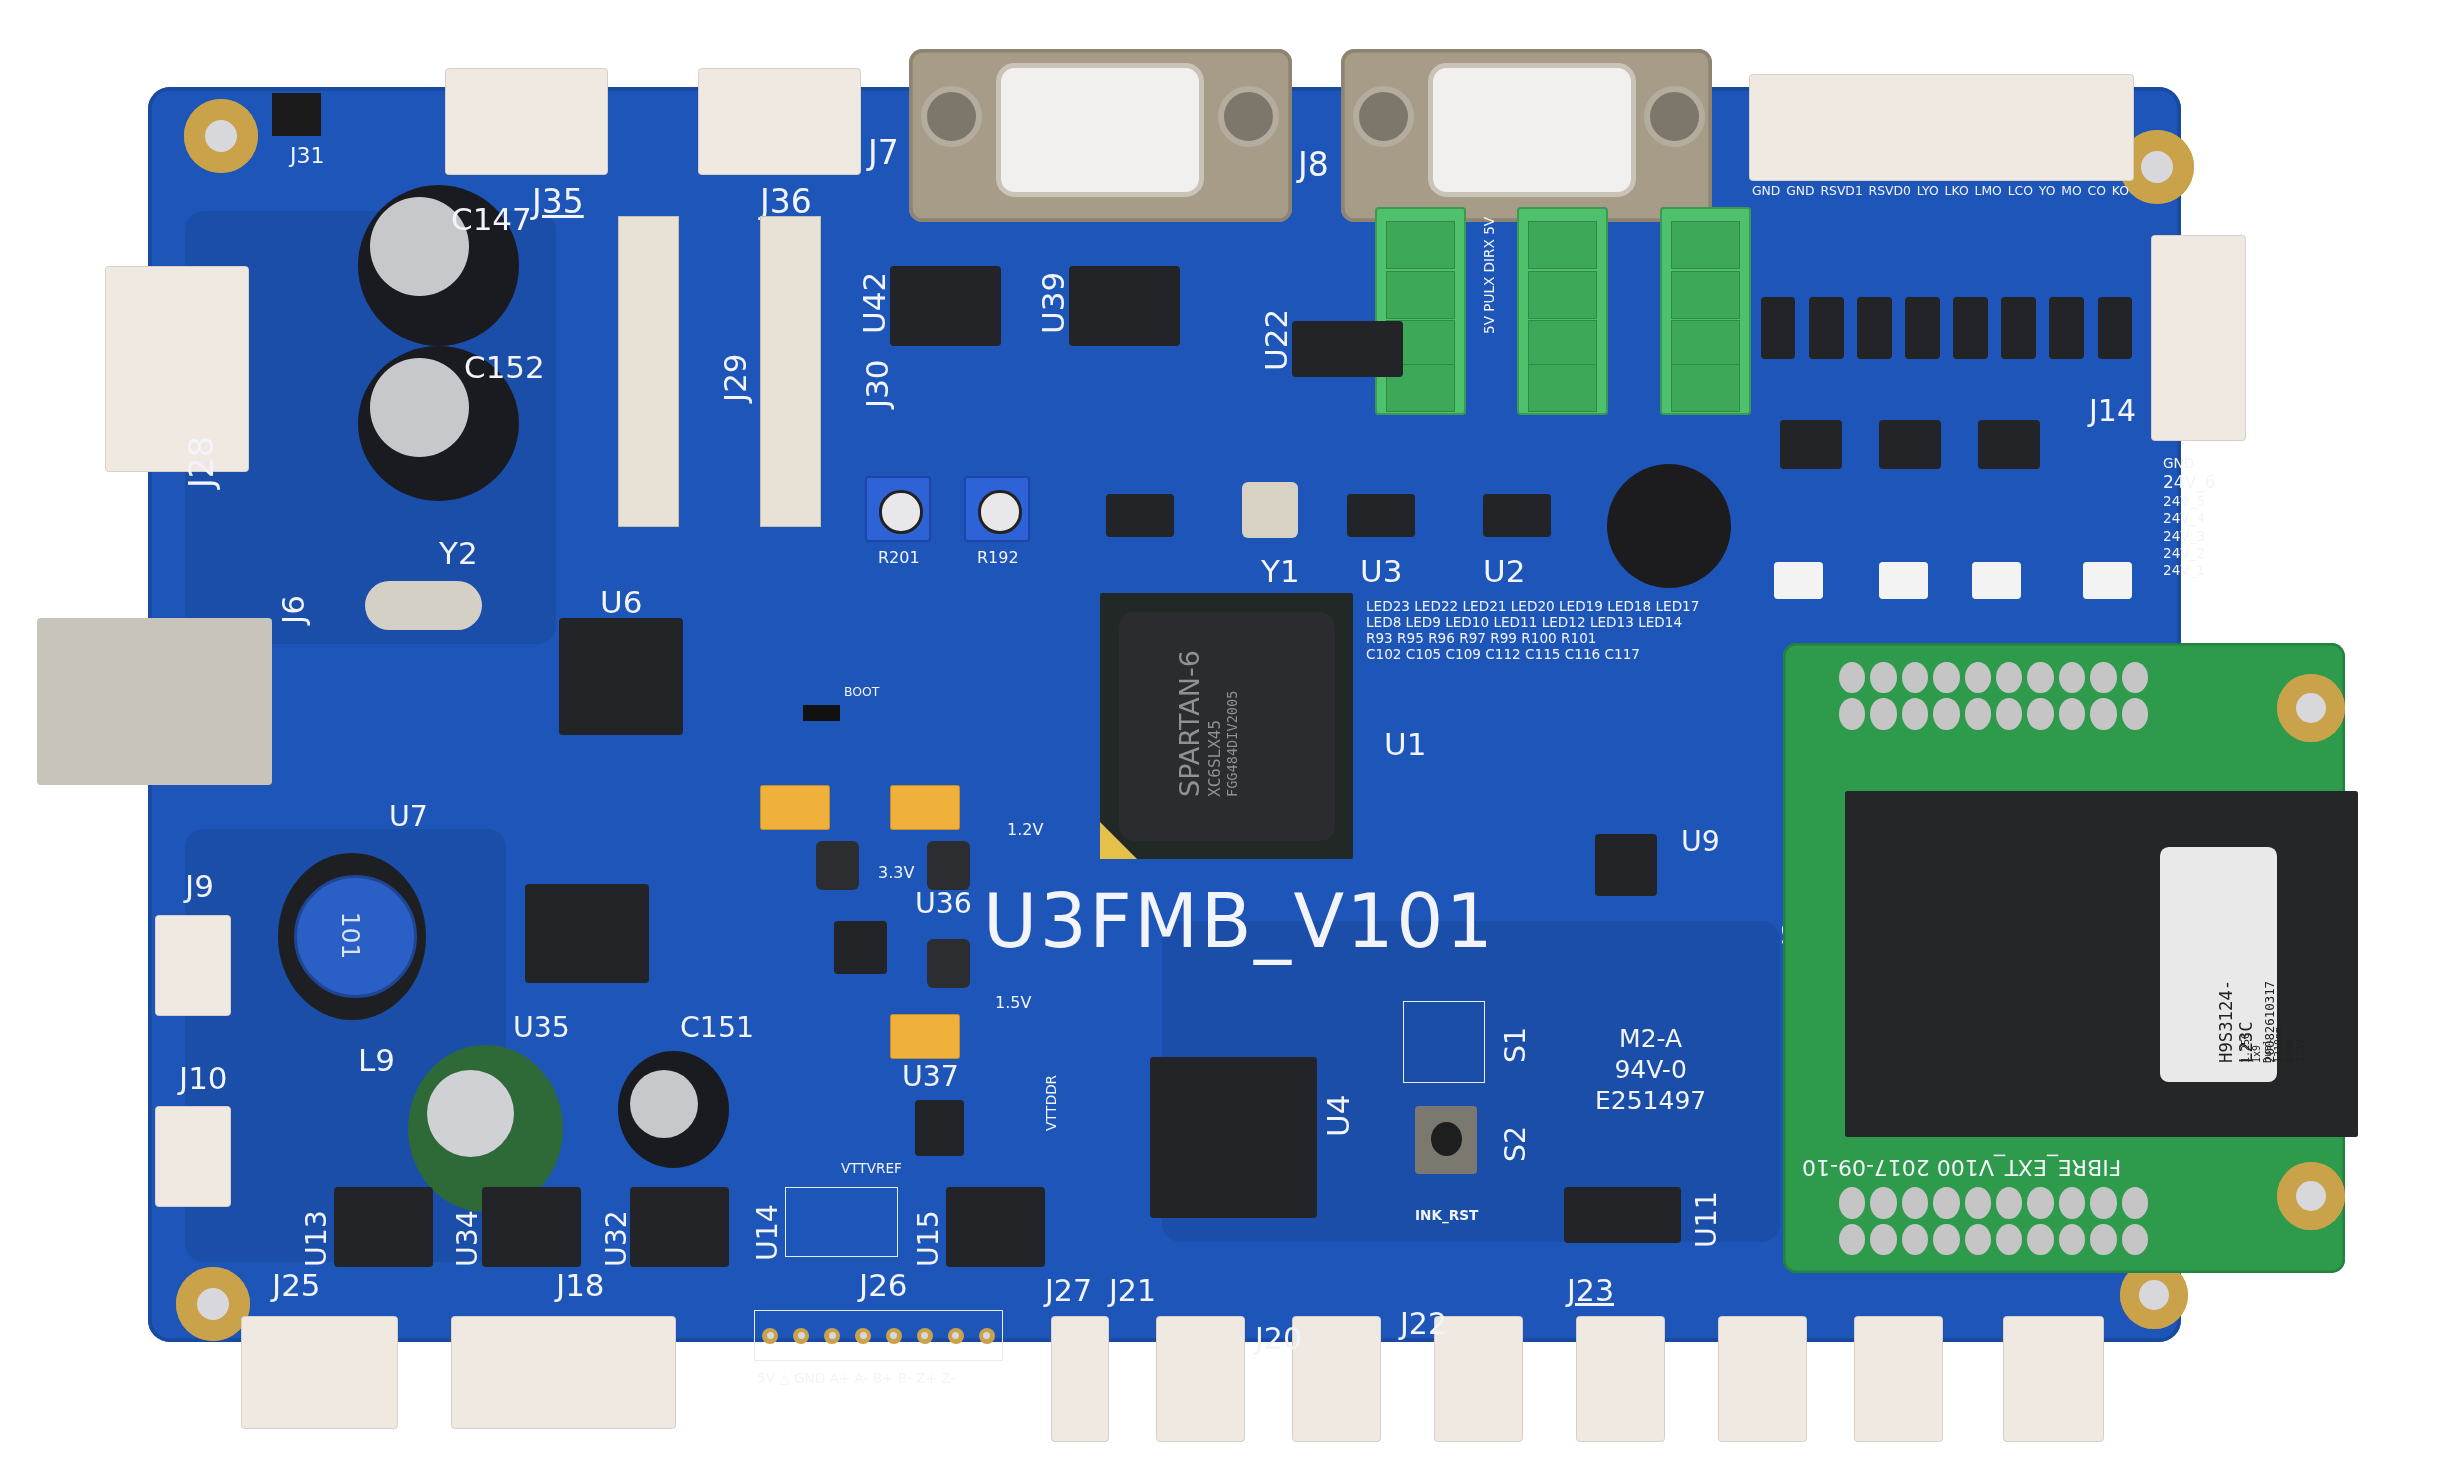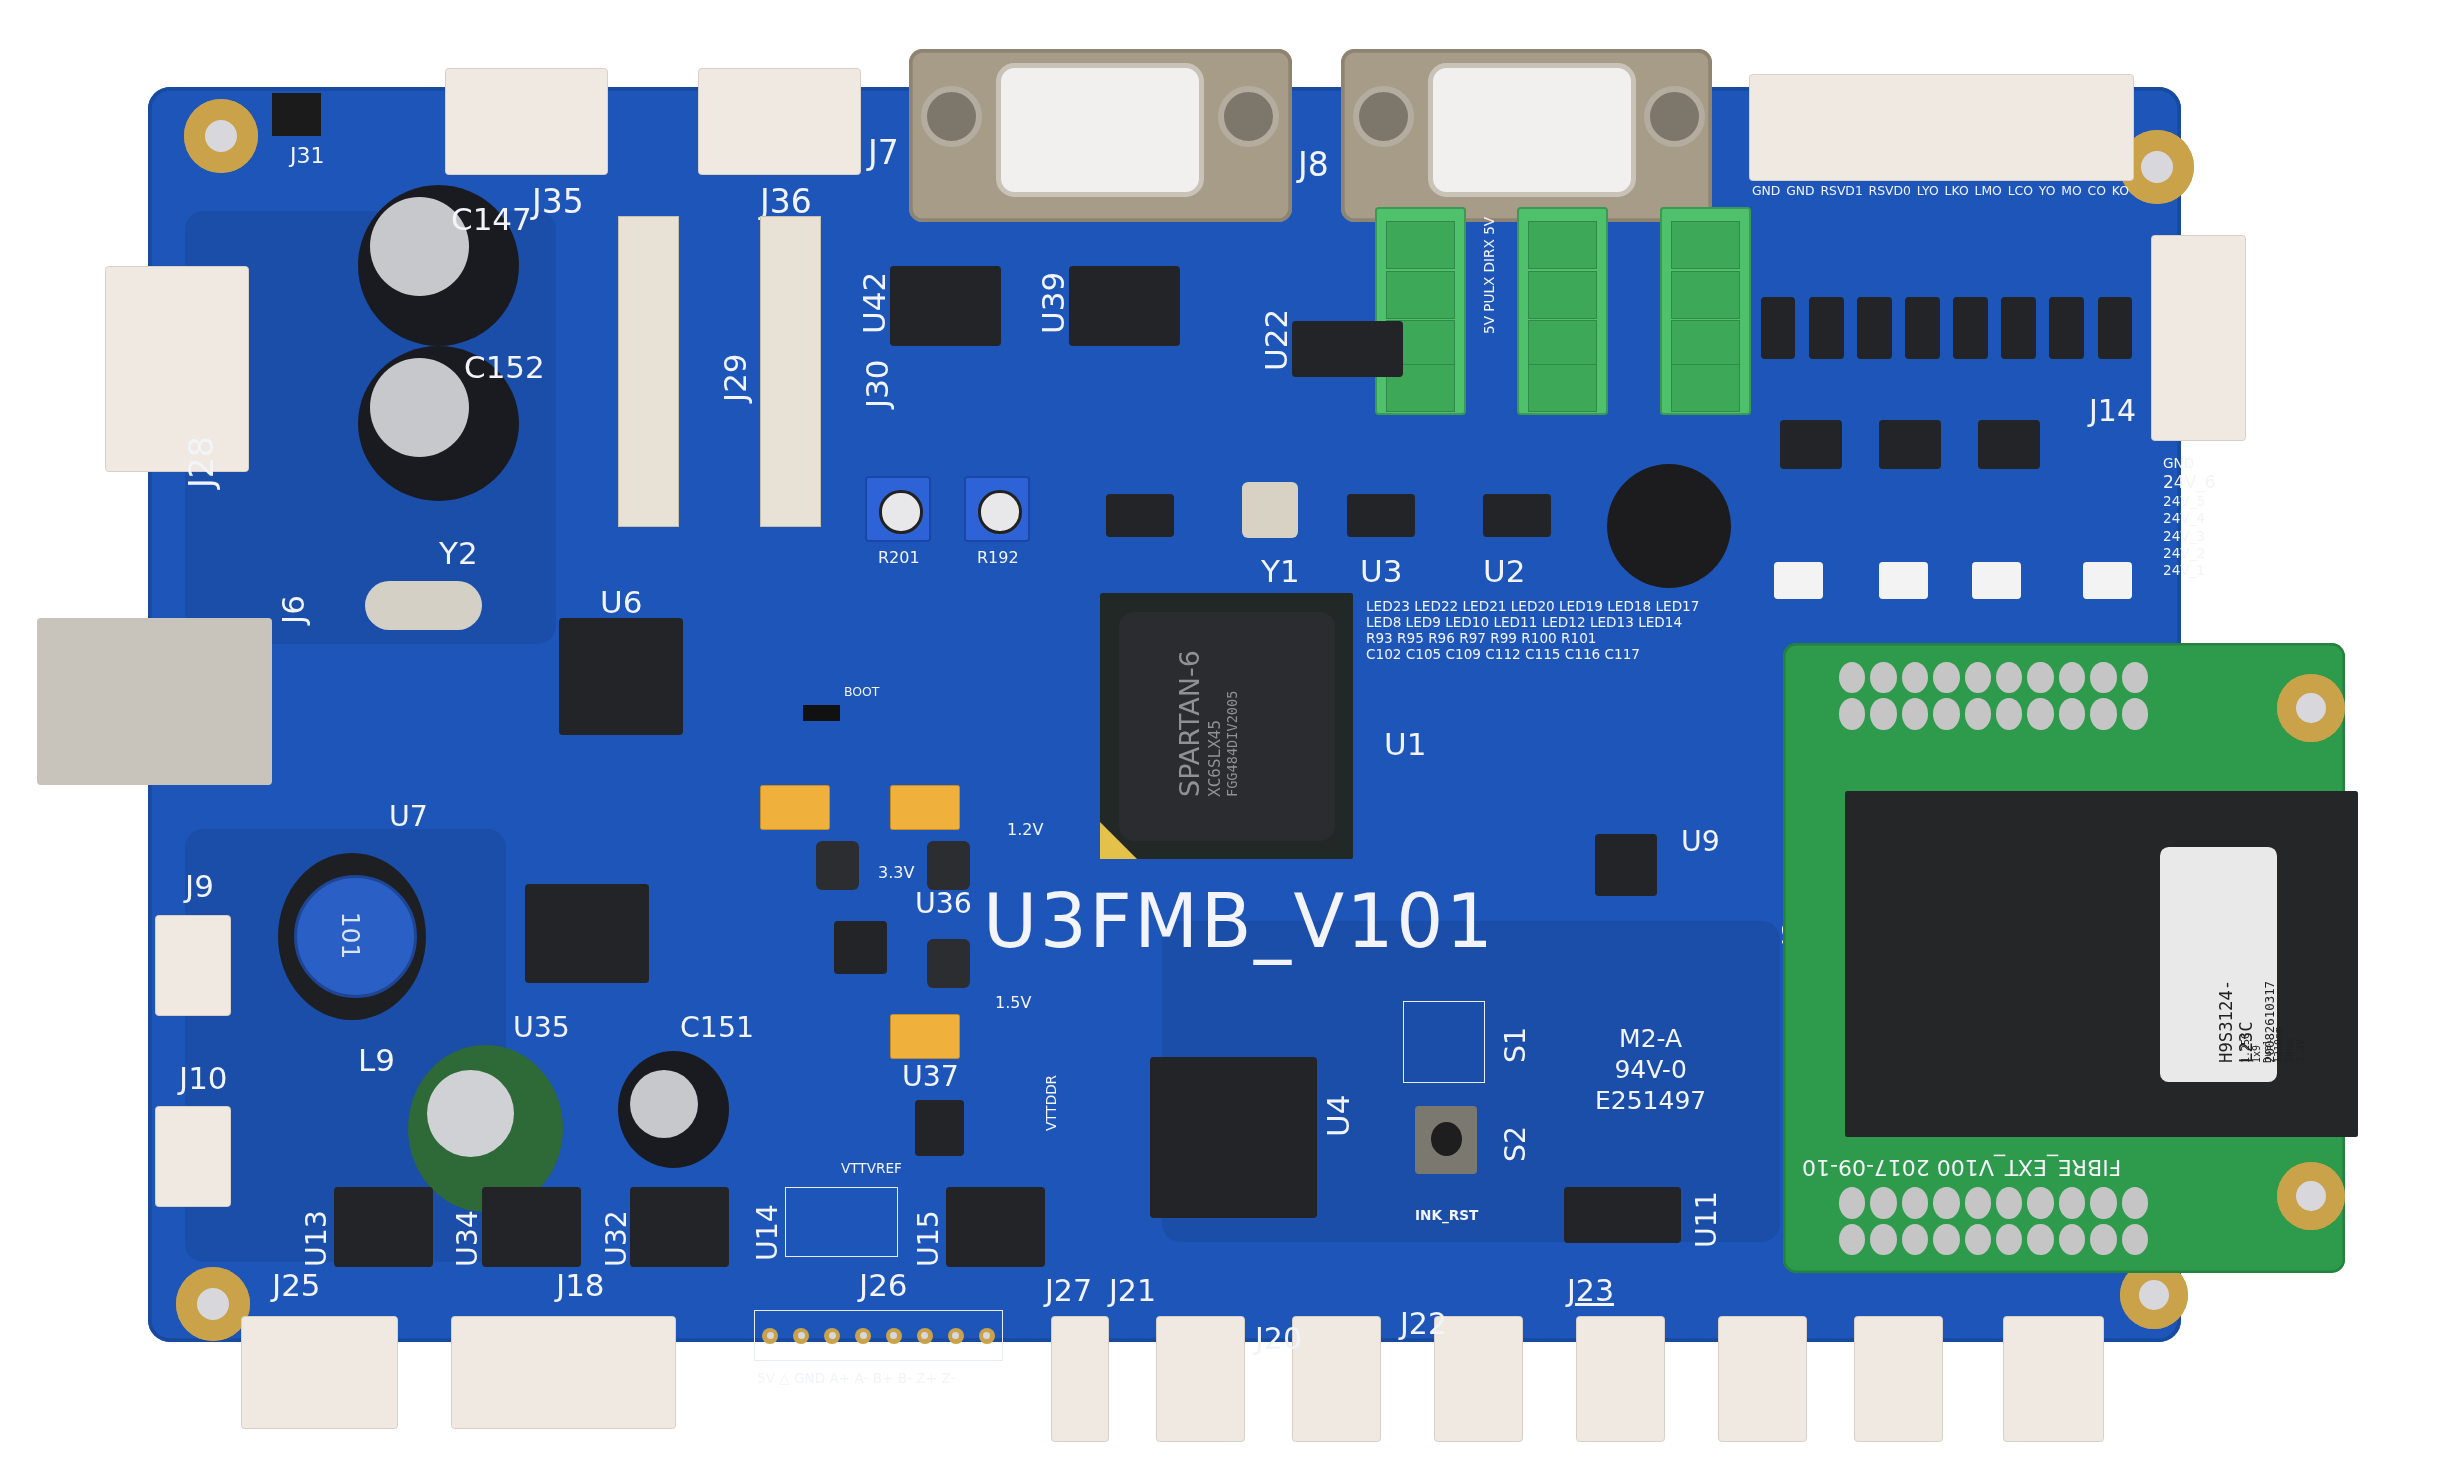--- a/index.html
+++ b/index.html
@@ -36,21 +36,21 @@
 
 <div class="hole" style="left:184px;top:99px;width:74px;height:74px;"></div>
 <div class="hole" style="left:2120px;top:130px;width:74px;height:74px;"></div>
 <div class="hole" style="left:176px;top:1267px;width:74px;height:74px;"></div>
 <div class="hole" style="left:2120px;top:1261px;width:68px;height:68px;"></div>
 
 <div class="abs" style="left:272px;top:93px;width:49px;height:43px;background:#1b1b1b;"></div>
 <div class="silk" style="left:290px;top:145px;font-size:22px;">J31</div>
 
 <div class="hdr-white" style="left:445px;top:68px;width:161px;height:105px;"></div>
-<div class="silk" style="left:532px;top:185px;font-size:33px;">J35</div>
+<div class="silk" style="left:532px;top:185px;font-size:33px;text-decoration:underline;">J35</div>
 <div class="hdr-white" style="left:698px;top:68px;width:161px;height:105px;"></div>
 <div class="silk" style="left:760px;top:185px;font-size:33px;">J36</div>
 
 <div class="dsub" style="left:909px;top:49px;width:383px;height:173px;">
   <div class="face" style="left:87px;top:13.6px;width:198px;height:124px;"></div>
   <div class="screw" style="left:12.4px;top:37px;"></div>
   <div class="screw" style="left:309px;top:37px;"></div>
 </div>
 <div class="silk" style="left:868px;top:136px;font-size:33px;">J7</div>
 <div class="dsub" style="left:1341px;top:49px;width:371px;height:173px;">

